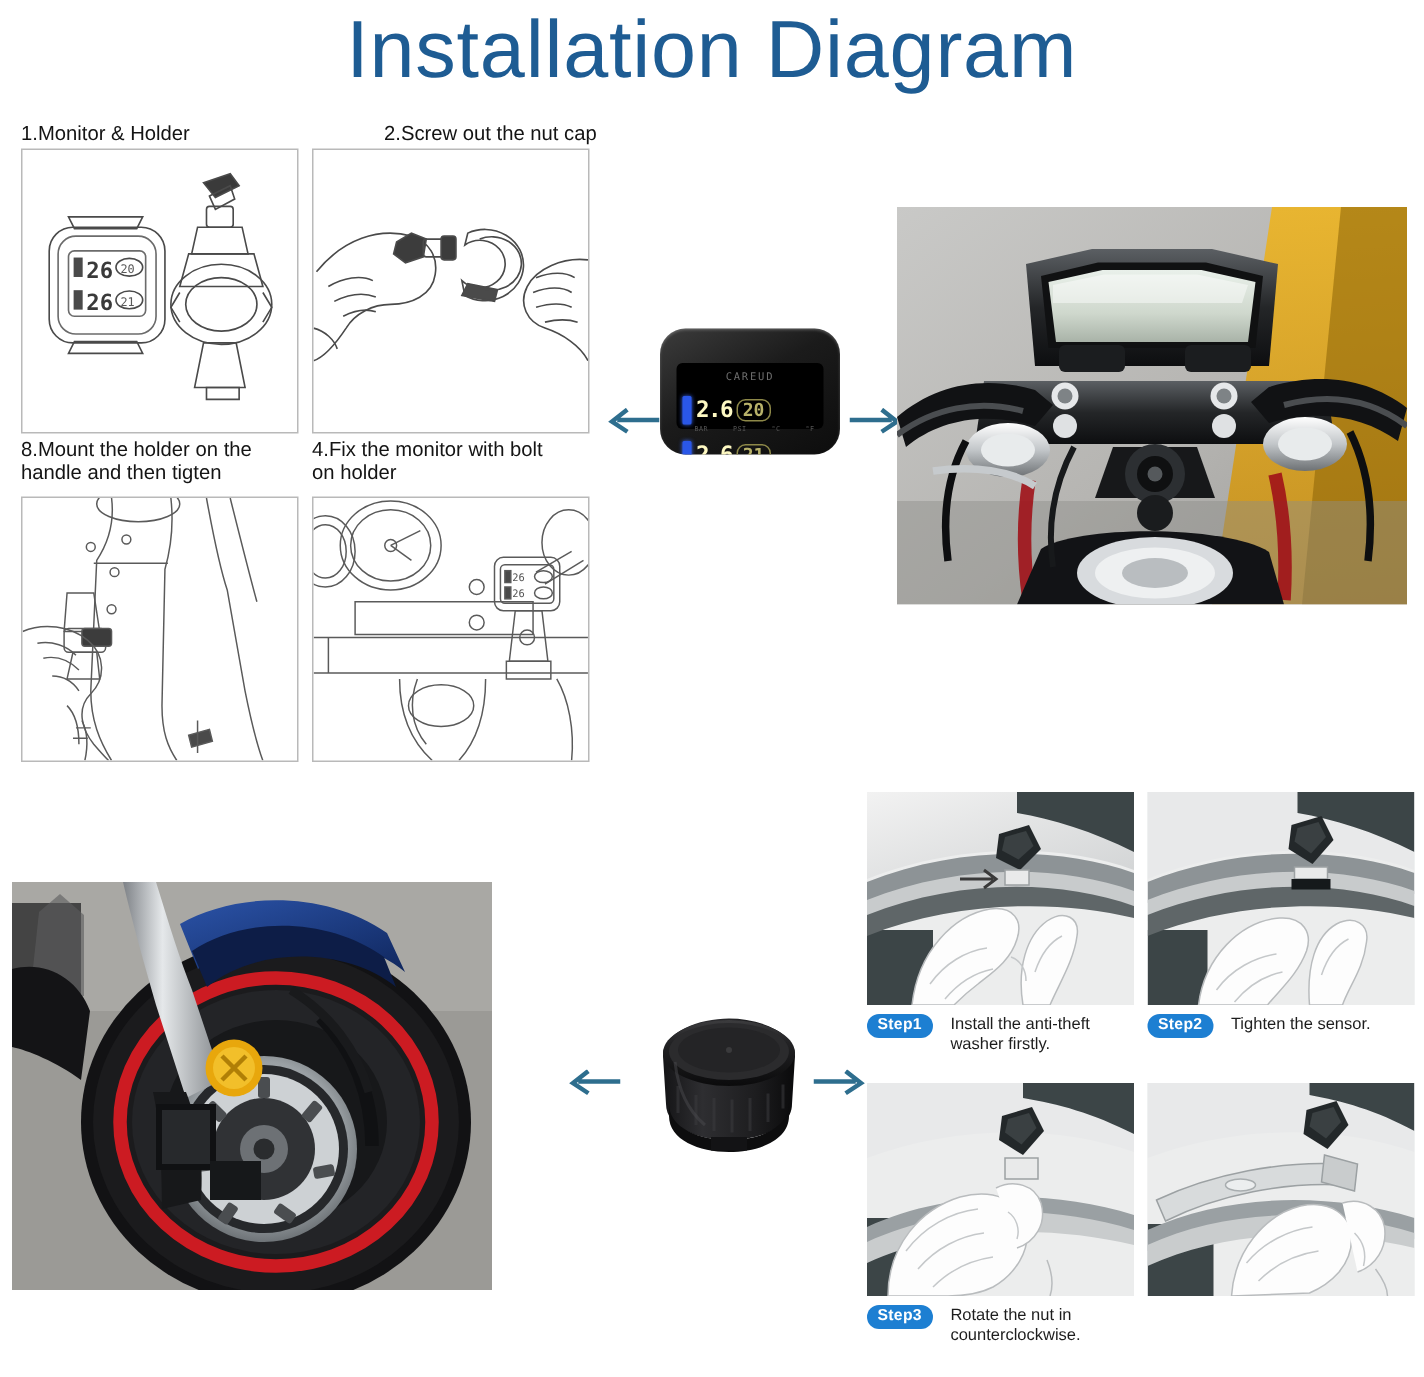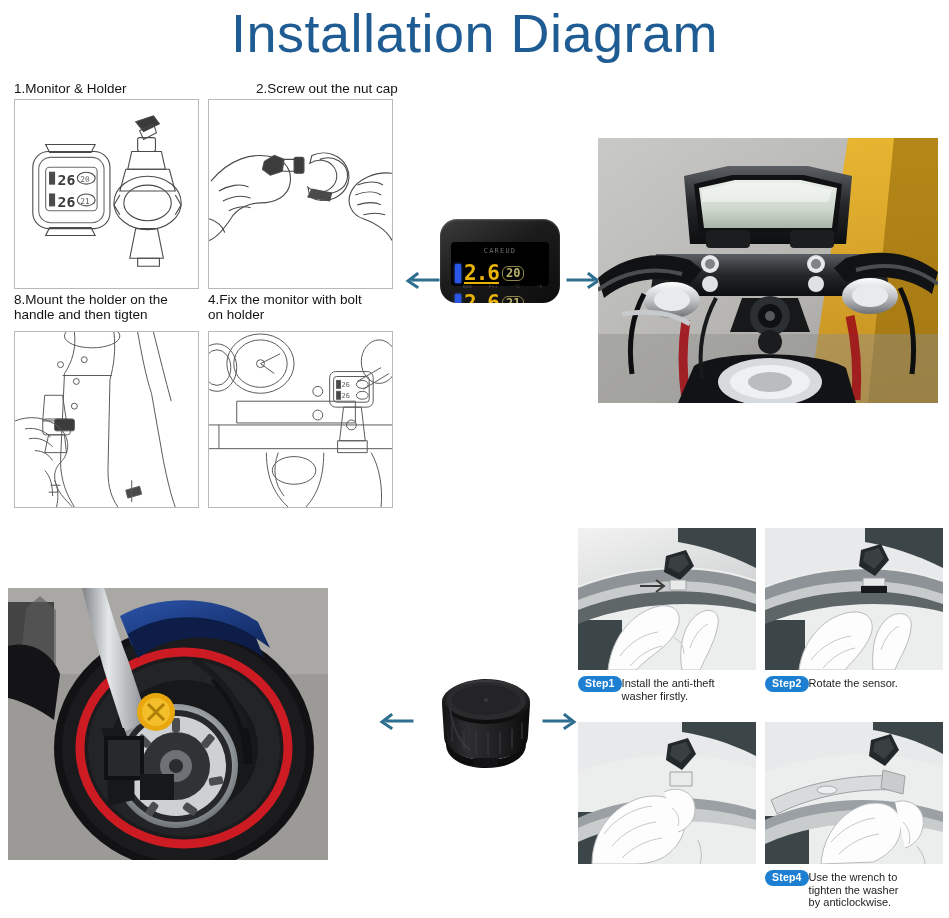--- a/index.html
+++ b/index.html
@@ -85,26 +85,25 @@
   .lcd-row.r1 { top: 18px; }
   .lcd-row.r2 { top: 48px; }
   .bar-blue {
     width: 6px; height: 19px;
     background: #2a57e8;
     border-radius: 1px;
     box-shadow: 0 0 3px #3b6bff;
   }
   .lcd-val {
     font-family: "DejaVu Sans Mono", monospace;
-    font-size: 21px;
+    font-size: 15px;
     font-weight: bold;
-    color: #eab308;
+    color: #fef9c3;
     letter-spacing: -1px;
     line-height: 1;
-    text-decoration: underline;
   }
   .lcd-temp {
     font-family: "DejaVu Sans Mono", monospace;
     font-size: 12px;
     font-weight: bold;
     color: #b8b26a;
     border: 1.5px solid #8d8848;
     border-radius: 6px;
     padding: 0 3px;
     line-height: 13px;
@@ -139,21 +138,21 @@
     overflow: hidden;
     background: #e6e7e8;
   }
   .stepcard .img svg { display:block; width:100%; height:100%; }
   .stepcard .cap {
     position: absolute;
     top: 148px; left: 0;
     width: 100%;
     display: flex;
     align-items: flex-start;
-    gap: 0;
+    gap: 12px;
   }
   .badge {
     flex: 0 0 auto;
     background: #1d7fd2;
     color: #ffffff;
     font-size: 10.5px;
     font-weight: bold;
     border-radius: 9px;
     padding: 2px 7px 3px 7px;
     line-height: 11px;
@@ -635,21 +634,21 @@
 
         <path d="M34 142 C38 110 62 86 88 84 C104 83 110 94 106 106 C100 122 88 132 80 142 Z" fill="#fdfdfd" stroke="#b9bcbe"></path>
         <path d="M108 142 C106 116 112 96 126 88 C138 82 148 88 146 100 C144 118 134 130 130 142 Z" fill="#fdfdfd" stroke="#b9bcbe"></path>
         <path d="M46 132 c10 -14 26 -22 40 -24" stroke="#c5c8ca" fill="none"></path>
         <path d="M58 140 c10 -12 22 -18 32 -20" stroke="#c5c8ca" fill="none"></path>
         <path d="M116 122 c4 -12 10 -20 18 -24" stroke="#c5c8ca" fill="none"></path>
       </svg>
     </div>
     <div class="cap">
       <span class="badge">Step2</span>
-      <span class="captxt">Rotate the sensor.</span>
+      <span class="captxt">Tighten the sensor.</span>
     </div>
   </div>
 
   <div class="stepcard" style="left:578px; top:722px; width:178px; height:180px;">
     <div class="img">
       <svg viewBox="0 0 178 142" xmlns="http://www.w3.org/2000/svg">
         <rect width="178" height="142" fill="#eceded"></rect>
         <path d="M0 0 h178 v46 C120 26 54 30 0 50 Z" fill="#e8e9ea"></path>
         <path d="M104 0 h74 v34 C150 20 128 14 104 10 Z" fill="#3c4547"></path>
         <path d="M0 90 h40 v52 h-40 Z" fill="#3c4547"></path>
@@ -663,20 +662,25 @@
         <path d="M14 142 C14 108 36 84 62 76 C84 70 102 78 106 94 C110 112 98 128 84 136
                  C72 142 60 142 54 142 Z" fill="#fdfdfd" stroke="#b9bcbe"></path>
         <path d="M86 70 C98 64 112 68 116 80 C120 94 112 106 100 110" fill="#fdfdfd" stroke="#b9bcbe"></path>
         <path d="M26 112 c12 -16 30 -26 48 -28" stroke="#c5c8ca" fill="none"></path>
         <path d="M34 124 c12 -14 28 -22 44 -24" stroke="#c5c8ca" fill="none"></path>
         <path d="M44 136 c12 -12 26 -18 40 -20" stroke="#c5c8ca" fill="none"></path>
         <path d="M94 86 c6 4 8 12 6 18" stroke="#c5c8ca" fill="none"></path>
         <path d="M120 118 C124 128 124 136 122 142" stroke="#b9bcbe" fill="none"></path>
       </svg>
     </div>
+    <div class="cap">
+      <span class="badge">Step3</span>
+      <span class="captxt">Rotate the nut in
+counterclockwise.</span>
+    </div>
   </div>
 
   <div class="stepcard" style="left:765px; top:722px; width:178px; height:180px;">
     <div class="img">
       <svg viewBox="0 0 178 142" xmlns="http://www.w3.org/2000/svg">
         <rect width="178" height="142" fill="#eceded"></rect>
         <path d="M0 0 h178 v46 C120 26 54 30 0 50 Z" fill="#e8e9ea"></path>
         <path d="M108 0 h70 v32 C152 18 130 12 108 8 Z" fill="#3c4547"></path>
         <path d="M0 94 h44 v48 h-44 Z" fill="#3c4547"></path>
         <path d="M0 98 C52 74 120 72 178 90 l0 14 C120 86 52 88 0 112 Z" fill="#9aa0a3"></path>
@@ -690,21 +694,15 @@
         <path d="M118 48 l22 6 -2 18 -22 -6 Z" fill="#c9cccd" stroke="#9ca1a3"></path>
 
         <path d="M56 142 C58 112 78 88 102 82 C122 78 136 88 136 104 C136 122 122 134 108 140 Z" fill="#fdfdfd" stroke="#b9bcbe"></path>
         <path d="M130 80 C144 76 156 84 158 96 C160 110 152 122 140 126" fill="#fdfdfd" stroke="#b9bcbe"></path>
         <path d="M66 120 c12 -14 28 -22 44 -24" stroke="#c5c8ca" fill="none"></path>
         <path d="M74 132 c12 -12 26 -18 40 -20" stroke="#c5c8ca" fill="none"></path>
         <path d="M138 100 c6 6 8 14 6 22" stroke="#c5c8ca" fill="none"></path>
         <path d="M152 124 C158 132 160 138 160 142" stroke="#b9bcbe" fill="none"></path>
       </svg>
     </div>
-    <div class="cap">
-      <span class="badge">Step4</span>
-      <span class="captxt">Use the wrench to
-tighten the washer
-by anticlockwise.</span>
-    </div>
   </div>
 
 </div>
 
 </body></html>

